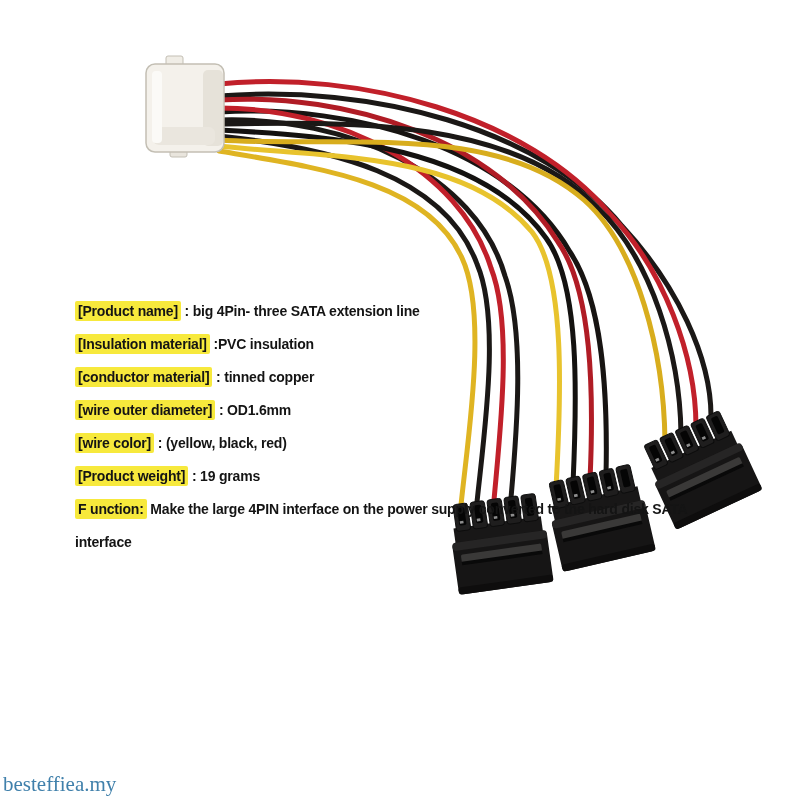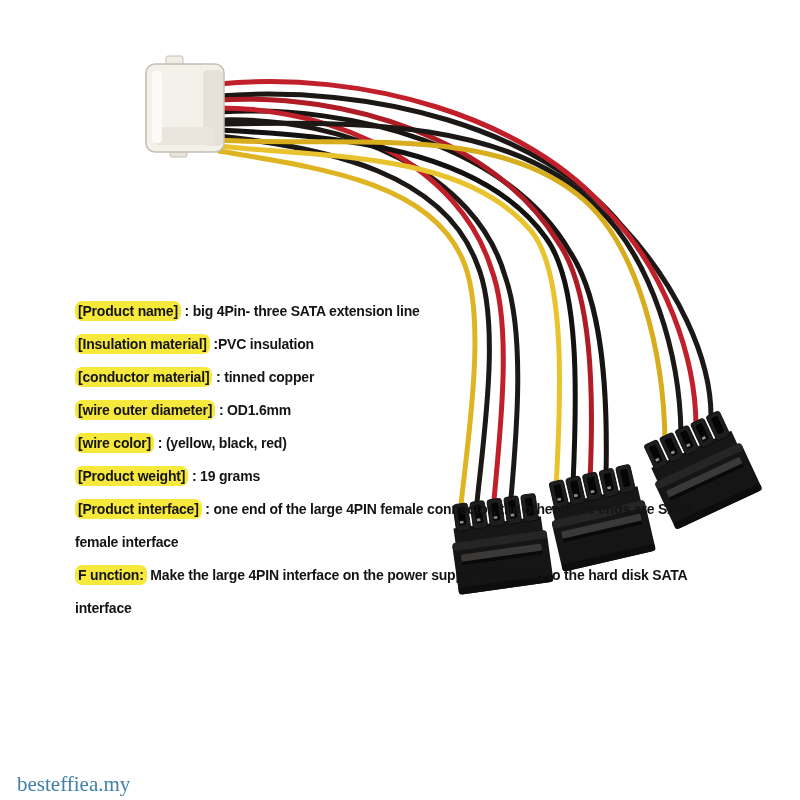--- a/index.html
+++ b/index.html
@@ -2,22 +2,22 @@
 <html><head>
 <meta charset="utf-8">
 <style>
   html,body{margin:0;padding:0;background:#ffffff;}
   .page{position:relative;width:800px;height:800px;background:#ffffff;overflow:hidden;
         font-family:"Liberation Sans",sans-serif;}
   .photo-svg{position:absolute;left:0;top:0;width:800px;height:800px;}
   .specs{position:absolute;left:75px;top:295px;width:648px;
          font-size:14px;font-weight:700;color:#141414;letter-spacing:-0.2px;}
   .spec-row{line-height:33px;}
-  .hl{background:#f7e93c;padding:2px 3px;border-radius:7px;}
-  .watermark{position:absolute;left:17px;top:772px;
+  .hl{background:#f7e93c;padding:2px 3px;border-radius:2px;}
+  .watermark{position:absolute;left:3px;top:772px;
              font-family:"Liberation Serif",serif;font-size:21px;color:#4080ab;}
 </style>
 </head>
 <body>
 
 <div class="page">
 
   <svg class="photo-svg" viewBox="0 0 800 800" xmlns="http://www.w3.org/2000/svg">
     <defs>
       <symbol id="sata" overflow="visible">
@@ -83,18 +83,17 @@
     <use href="#sata" transform="translate(643,446) rotate(-25) scale(0.9)"></use>
   </svg>
 
   <div class="specs">
     <div class="spec-row"><span class="hl">[Product name]</span><span class="val"> : big 4Pin- three SATA extension line</span></div>
     <div class="spec-row"><span class="hl">[Insulation material]</span><span class="val"> :PVC insulation</span></div>
     <div class="spec-row"><span class="hl">[conductor material]</span><span class="val"> : tinned copper</span></div>
     <div class="spec-row"><span class="hl">[wire outer diameter]</span><span class="val"> : OD1.6mm</span></div>
     <div class="spec-row"><span class="hl">[wire color]</span><span class="val"> : (yellow, black, red)</span></div>
     <div class="spec-row"><span class="hl">[Product weight]</span><span class="val"> : 19 grams</span></div>
-    <div class="spec-row"><span class="hl">[Product interface]</span><span class="val"> : one end of the large 4PIN female connector, the other three ends are SATA female interface</span></div>
     <div class="spec-row"><span class="hl">F unction:</span><span class="val"> Make the large 4PIN interface on the power supply converted to the hard disk SATA interface</span></div>
   </div>
 
   <div class="watermark">besteffiea.my</div>
 </div>
 
 </body></html>

